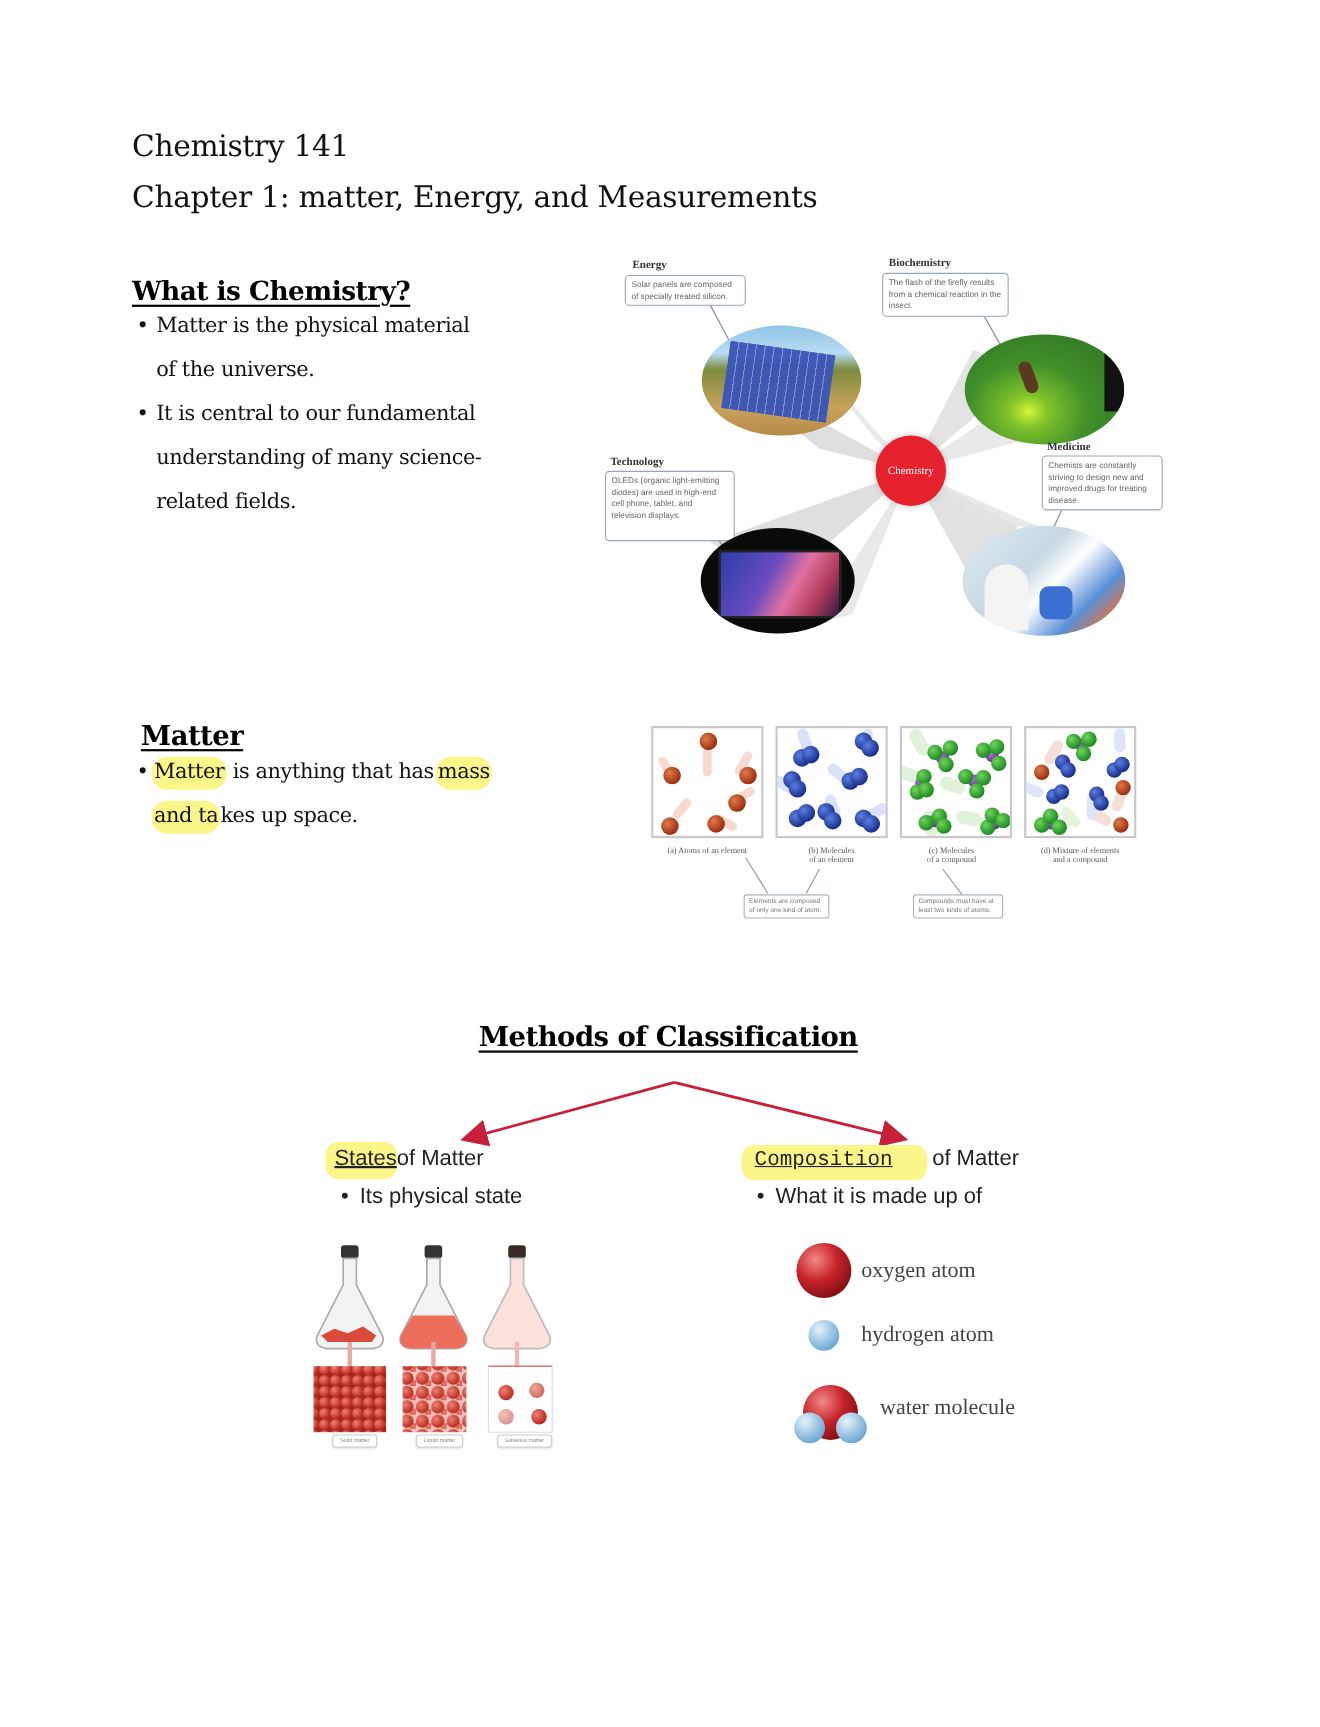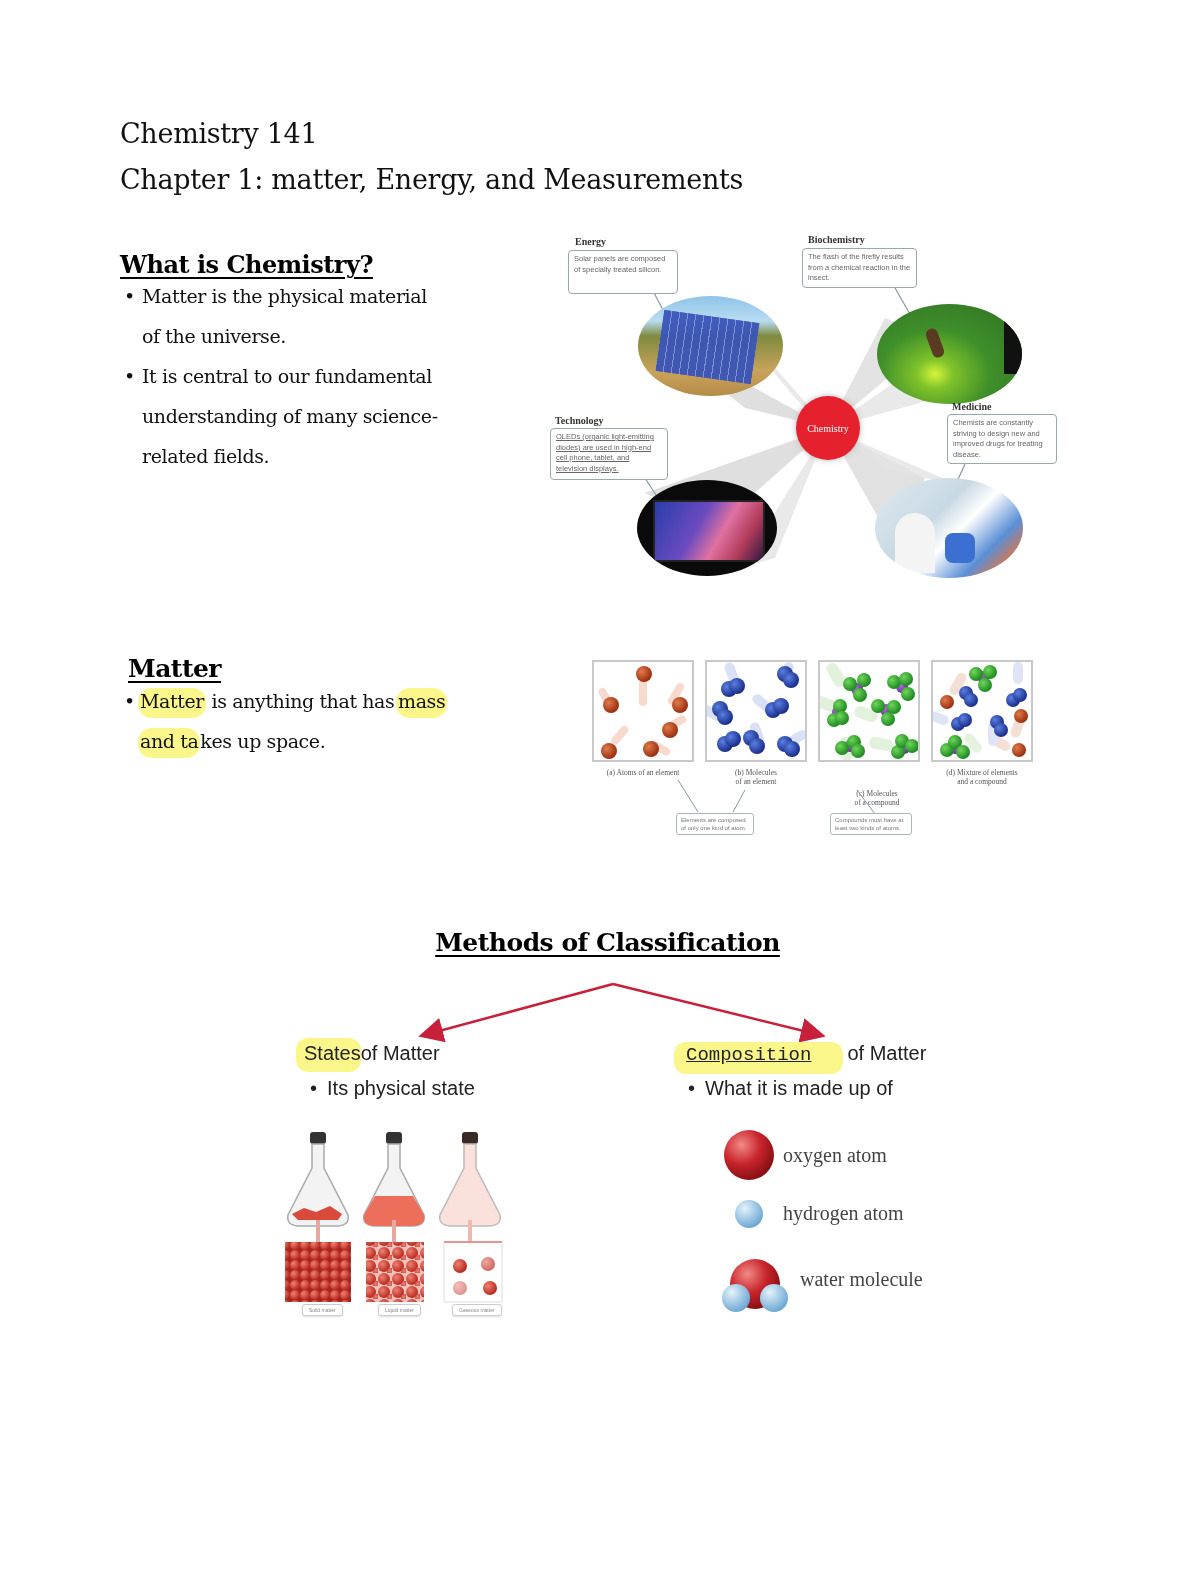--- a/index.html
+++ b/index.html
@@ -63,36 +63,36 @@
     <polygon points="283,200 195,340 230,330" fill="#e4e4e4" opacity="0.8"></polygon>
     <polygon points="283,200 350,320 380,250" fill="#dadada" opacity="0.8"></polygon>
     <polygon points="283,200 420,260 340,240" fill="#e4e4e4" opacity="0.8"></polygon>
     <line x1="100" y1="48" x2="125" y2="95" stroke="#8899a0" stroke-width="1.2"></line>
     <line x1="350" y1="60" x2="370" y2="95" stroke="#8899a0" stroke-width="1.2"></line>
     <line x1="100" y1="250" x2="113" y2="270" stroke="#8899a0" stroke-width="1.2"></line>
     <line x1="420" y1="236" x2="410" y2="258" stroke="#8899a0" stroke-width="1.2"></line>
   </svg>
 
   <div class="abs callout-head" style="left:30px;top:8px;">Energy</div>
-  <div class="abs callout" style="left:23px;top:22px;width:110px;height:44px;">Solar panels are composed of specially treated silicon.</div>
+  <div class="abs callout" style="left:23px;top:22px;width:110px;height:28px;">Solar panels are composed of specially treated silicon.</div>
   <div class="abs oval" style="left:93px;top:68px;width:145px;height:100px;background:linear-gradient(180deg,#8fc4e8 0%,#b9dcf2 25%,#7d8b3e 40%,#c9a35b 75%,#b58b48 100%);">
     <div style="position:absolute;left:22px;top:20px;width:95px;height:62px;background:repeating-linear-gradient(90deg,#3a55b8 0 7px,#7d92d8 7px 8px),#3a55b8;transform:skewY(8deg) skewX(-8deg);opacity:0.95;"></div>
   </div>
 
   <div class="abs callout-head" style="left:263px;top:6px;text-align:center;">Biochemistry</div>
   <div class="abs callout" style="left:257px;top:20px;width:115px;height:40px;">The flash of the firefly results from a chemical reaction in the insect.</div>
   <div class="abs oval" style="left:332px;top:76px;width:145px;height:100px;background:radial-gradient(ellipse at 40% 70%,#d6f53a 0%,#7fc22a 15%,#3f8f2a 45%,#2f6e24 100%);">
     <div style="position:absolute;left:52px;top:24px;width:12px;height:30px;background:#5a3a20;border-radius:6px;transform:rotate(-20deg);"></div>
     <div style="position:absolute;right:0;top:10px;width:18px;height:60px;background:#111;"></div>
   </div>
 
   <div class="abs chem-circle" style="left:251px;top:168px;">Chemistry</div>
 
   <div class="abs callout-head" style="left:10px;top:187px;">Technology</div>
-  <div class="abs callout" style="left:5px;top:200px;width:118px;height:52px;text-decoration:underline;">OLEDs (organic light-emitting diodes) are used in high-end cell phone, tablet, and television displays.</div>
+  <div class="abs callout" style="left:5px;top:200px;width:118px;height:64px;">OLEDs (organic light-emitting diodes) are used in high-end cell phone, tablet, and television displays.</div>
   <div class="abs oval" style="left:92px;top:252px;width:140px;height:96px;background:#0a0a0a;">
     <div style="position:absolute;left:16px;top:20px;width:108px;height:58px;background:linear-gradient(120deg,#2a3da8 0%,#6b4bc0 40%,#e071a0 60%,#b13b5a 80%,#301a40 100%);border:2px solid #222;"></div>
   </div>
 
   <div class="abs callout-head" style="left:407px;top:173px;">Medicine</div>
   <div class="abs callout" style="left:402px;top:186px;width:110px;height:50px;">Chemists are constantly striving to design new and improved drugs for treating disease.</div>
   <div class="abs oval" style="left:330px;top:250px;width:148px;height:100px;background:linear-gradient(135deg,#dfe9ef 0%,#c8d9e4 40%,#ffffff 55%,#5a8fd6 75%,#e8743b 90%);">
     <div style="position:absolute;left:20px;top:35px;width:40px;height:60px;background:#f4f4f4;border-radius:20px 20px 0 0;"></div>
     <div style="position:absolute;left:70px;top:55px;width:30px;height:30px;background:#3b6fd1;border-radius:8px;"></div>
   </div>
@@ -207,21 +207,21 @@
       <circle cx="30" cy="84" r="6" fill="url(#pb)"></circle>
       <circle cx="22" cy="86" r="7" fill="url(#gb)"></circle>
         <circle cx="34" cy="80" r="7" fill="url(#gb)"></circle>
         <circle cx="38" cy="89" r="7" fill="url(#gb)"></circle>
       <circle cx="84" cy="86" r="6" fill="url(#pb)"></circle>
       <circle cx="78" cy="90" r="7" fill="url(#gb)"></circle>
         <circle cx="82" cy="79" r="7" fill="url(#gb)"></circle>
         <circle cx="92" cy="84" r="7" fill="url(#gb)"></circle>
     </svg>
   </div>
-  <div class="pcap" style="left:234px;top:108px;width:106px;margin-top:21px;">
+  <div class="pcap" style="left:222px;top:108px;width:106px;">
     <span>(c) Molecules</span><br>
     <span>of a compound</span>
   </div>
 
   <div class="pbox" style="left:341px;top:0;">
     <svg width="100" height="100">
       <g opacity="0.8">
         <rect x="20" y="10" width="10" height="24" rx="5" fill="#f2d8cc" transform="rotate(30 25 22)"></rect>
         <rect x="80" y="52" width="10" height="24" rx="5" fill="#f2d8cc" transform="rotate(20 85 64)"></rect>
         <rect x="62" y="70" width="10" height="22" rx="5" fill="#f2d8cc" transform="rotate(-60 67 81)"></rect>
@@ -271,21 +271,21 @@
   <defs>
     <marker id="ah" markerWidth="10" markerHeight="10" refX="6" refY="5" orient="auto">
       <path d="M0,0 L10,5 L0,10 z" fill="#c8203a"></path>
     </marker>
   </defs>
   <line x1="213" y1="9" x2="28" y2="59" stroke="#c8203a" stroke-width="2.5" marker-end="url(#ah)"></line>
   <line x1="213" y1="9" x2="416" y2="59" stroke="#c8203a" stroke-width="2.5" marker-end="url(#ah)"></line>
 </svg>
 
 <div class="abs sans" style="left:300px;top:1042px;font-size:20px;">
-  <span class="hl" style="border-radius:12px;padding:4px 0 8px 8px;">States</span><span>of Matter</span>
+  <span class="hl" style="text-decoration:underline;border-radius:12px;padding:4px 0 8px 8px;">States</span><span>of Matter</span>
 </div>
 <div class="abs sans" style="left:310px;top:1077px;font-size:20px;">
   <span style="margin-right:10px;">•</span><span>Its physical state</span>
 </div>
 
 <div class="abs sans" style="left:678px;top:1042px;font-size:20px;">
   <span class="hl" style="text-decoration:underline;border-radius:12px;padding:2px 32px 8px 12px;font-size:19px;font-family:Liberation Mono, monospace;">Composition</span><span style="margin-left:4px;">of Matter</span>
 </div>
 <div class="abs sans" style="left:688px;top:1077px;font-size:20px;">
   <span style="margin-right:10px;">•</span><span>What it is made up of</span>

